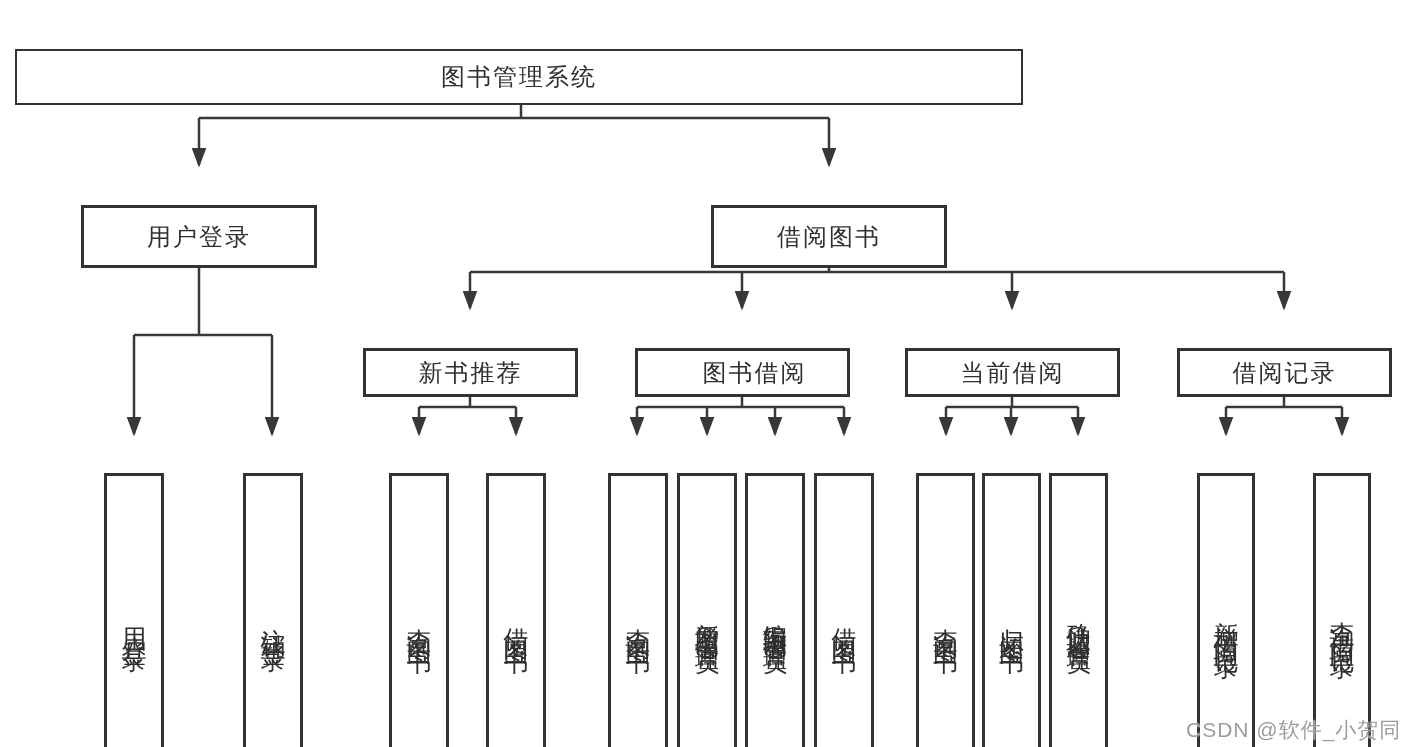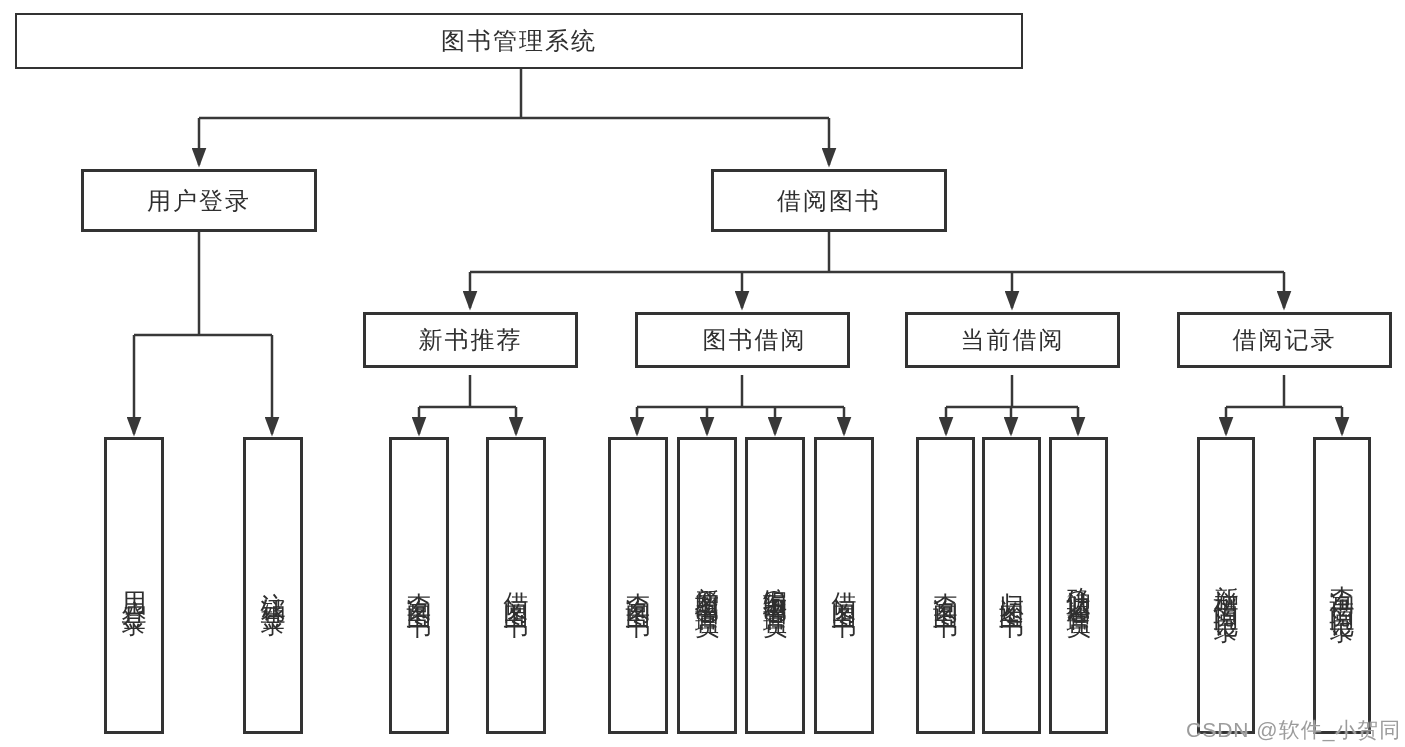--- a/index.html
+++ b/index.html
@@ -8,25 +8,25 @@
   }
   *{margin:0;padding:0;box-sizing:border-box;}
   html,body{width:1405px;height:747px;background:var(--bg);overflow:hidden;}
   body{font-family:"Liberation Sans","DejaVu Sans",sans-serif;color:var(--text);}
   .stage{position:relative;width:1405px;height:747px;background:var(--bg);}
   .stage svg{position:absolute;left:0;top:0;pointer-events:none;}
 
   .node{
     position:absolute;background:#fff;border:3px solid var(--border);
     display:flex;align-items:center;justify-content:center;
-    font-size:24px;letter-spacing:2px;
+    font-size:24px;letter-spacing:2px;margin-top:36px;
   }
   .node.root{left:15px;top:13px;width:1008px;height:56px;border-width:2px;}
   .node.lvl2{top:169px;width:236px;height:63px;}
-  .node.lvl3{top:312px;width:215px;height:56px;}
+  .node.lvl3{top:312px;width:215px;height:49px;}
   .node.leaf{top:437px;height:297px;}
   .leaf .vtext{
     writing-mode:vertical-rl;text-orientation:mixed;
     font-size:25px;letter-spacing:7px;line-height:1;white-space:nowrap;
   }
   .leaf .vtext.tight{letter-spacing:4px;font-size:24px;}
 
   .watermark{
     position:absolute;left:1186px;top:716px;z-index:5;
     font-size:21px;letter-spacing:1px;color:var(--wm);

